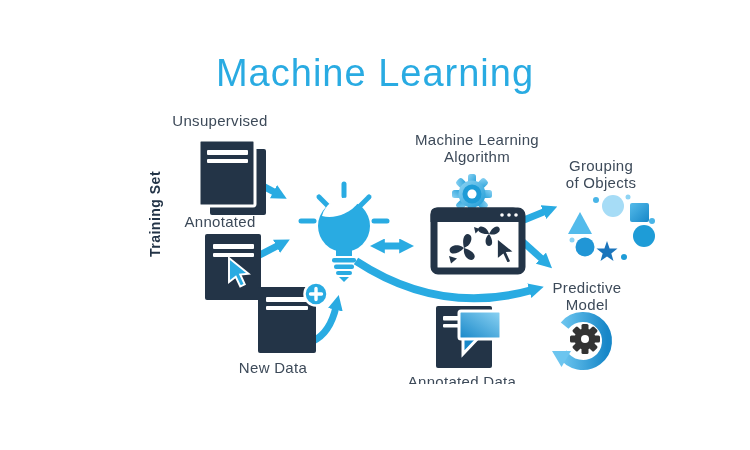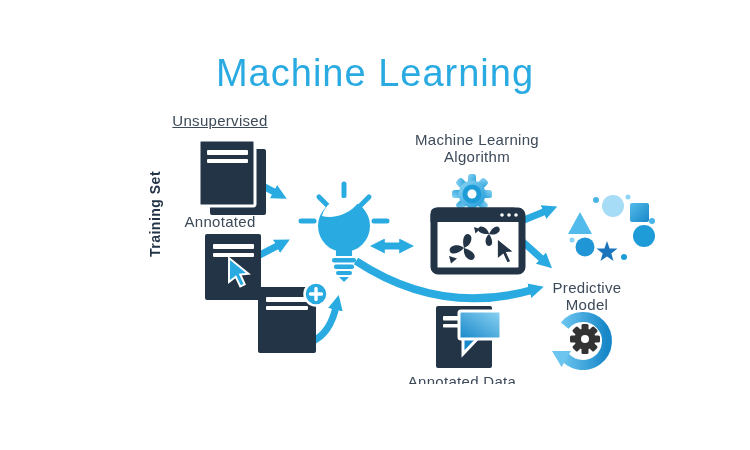--- a/index.html
+++ b/index.html
@@ -9,21 +9,21 @@
   }
   .gfx{position:absolute;left:0;top:0;}
   .title{
     position:absolute;left:0;right:0;top:52px;text-align:center;
     font-size:38px;letter-spacing:1px;color:var(--accent);font-weight:400;
   }
   .lbl{
     position:absolute;width:150px;text-align:center;color:var(--label);
     font-size:15px;line-height:17px;letter-spacing:.3px;white-space:pre-line;
   }
-  .lbl-unsupervised{left:145px;top:112px;text-decoration:underline;}
+  .lbl-unsupervised{left:145px;top:112px;}
   .lbl-supervised{left:145px;top:213px;}
   .lbl-newdata{left:198px;top:359px;}
   .lbl-feature{left:262px;top:130px;}
   .lbl-algorithm{left:402px;top:131px;}
   .lbl-grouping{left:526px;top:157px;}
   .lbl-predictive{left:512px;top:279px;}
   .lbl-annotated{left:387px;top:373px;}
   .lbl-trainingset{
     position:absolute;left:80px;top:206px;width:150px;text-align:center;
     color:var(--dark);font-size:14px;font-weight:700;letter-spacing:.5px;
@@ -193,18 +193,21 @@
         <path d="M463,336 L480,336 L463,354 Z" fill="#1787C8" stroke="#fff" stroke-width="3"></path>
         <rect x="459" y="311" width="42" height="28" rx="2" fill="url(#gradBubble)" stroke="#fff" stroke-width="3"></rect>
       </g>
     </g>
   </svg>
 
   <div class="title">Machine Learning</div>
   <div class="lbl-trainingset">Training Set</div>
   <div class="lbl lbl-unsupervised">Unsupervised</div>
   <div class="lbl lbl-supervised">Annotated</div>
+  <div class="lbl lbl-newdata">New Data</div>
   <div class="lbl lbl-algorithm">Machine Learning
 Algorithm</div>
+  <div class="lbl lbl-grouping">Grouping
+of Objects</div>
   <div class="lbl lbl-annotated">Annotated Data</div>
   <div class="lbl lbl-predictive">Predictive
 Model</div>
 </div>
 
 </body></html>

